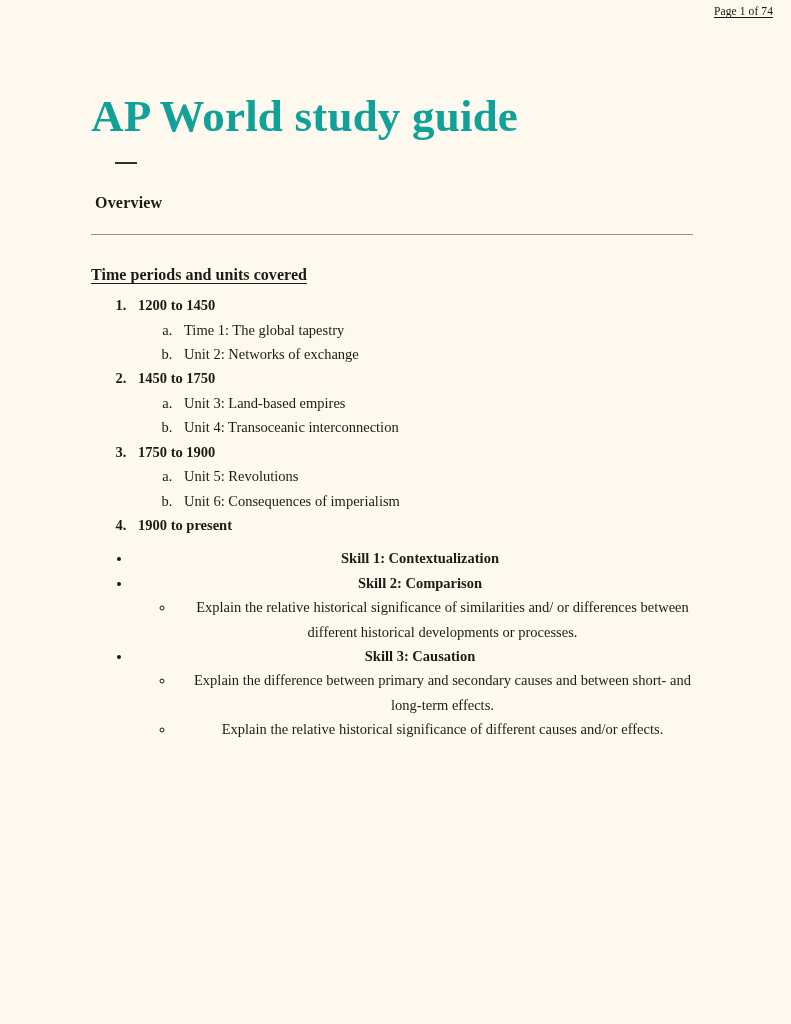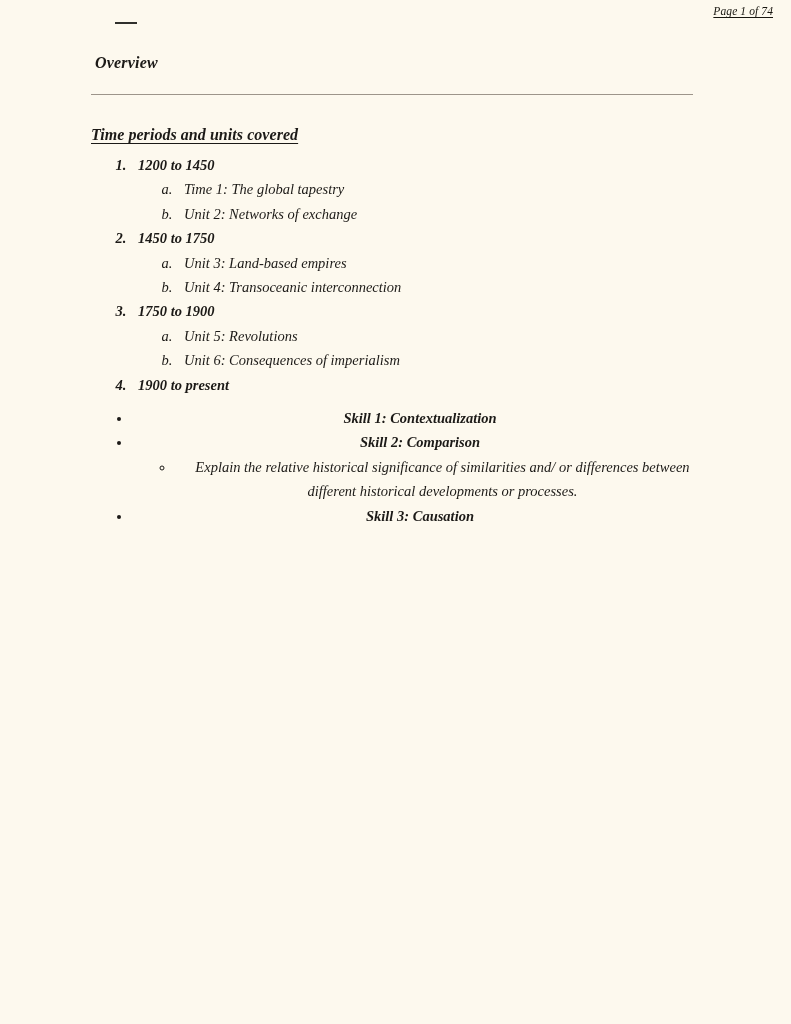--- a/index.html
+++ b/index.html
@@ -14,21 +14,20 @@
     font-family: "Liberation Serif", "DejaVu Serif", serif;
     color: #1c1a17;
     overflow: hidden;
     position: relative;
   }
   .page {
     position: relative;
     width: 791px;
     height: 1024px;
     box-sizing: border-box;
-    font-style: italic;
   }
 
   
   .page-header {
     position: absolute;
     top: 5px;
     right: 18px;
     font-size: 11.5px;
     letter-spacing: 0.1px;
     color: #17150f;
@@ -143,20 +142,21 @@
 <body>
 
 <div class="page">
 
   <div class="page-header">
     <span class="page-num">Page 1 of 74</span>
   </div>
 
   <div class="content">
 
+    <h1 class="doc-title">AP World study guide</h1>
 
     <div class="title-rule"></div>
 
     <h2 class="section-heading">Overview</h2>
 
     <div class="divider"></div>
 
     <div class="sub-heading first">Time periods and units covered</div>
 
     <ol class="period-list">
@@ -192,17 +192,21 @@
         <span>Skill 1: Contextualization</span>
       </li>
       <li>
         <span>Skill 2: Comparison</span>
         <ul class="detail-list">
           <li>Explain the relative historical significance of similarities and/ or differences between different historical developments or processes.</li>
         </ul>
       </li>
       <li>
         <span>Skill 3: Causation</span>
+        <ul class="detail-list">
+          <li>Explain the difference between primary and secondary causes and between short- and long-term effects.</li>
+          <li>Explain the relative historical significance of different causes and/or effects.</li>
+        </ul>
       </li>
     </ul>
 
   </div>
 </div>
 
 </body></html>

